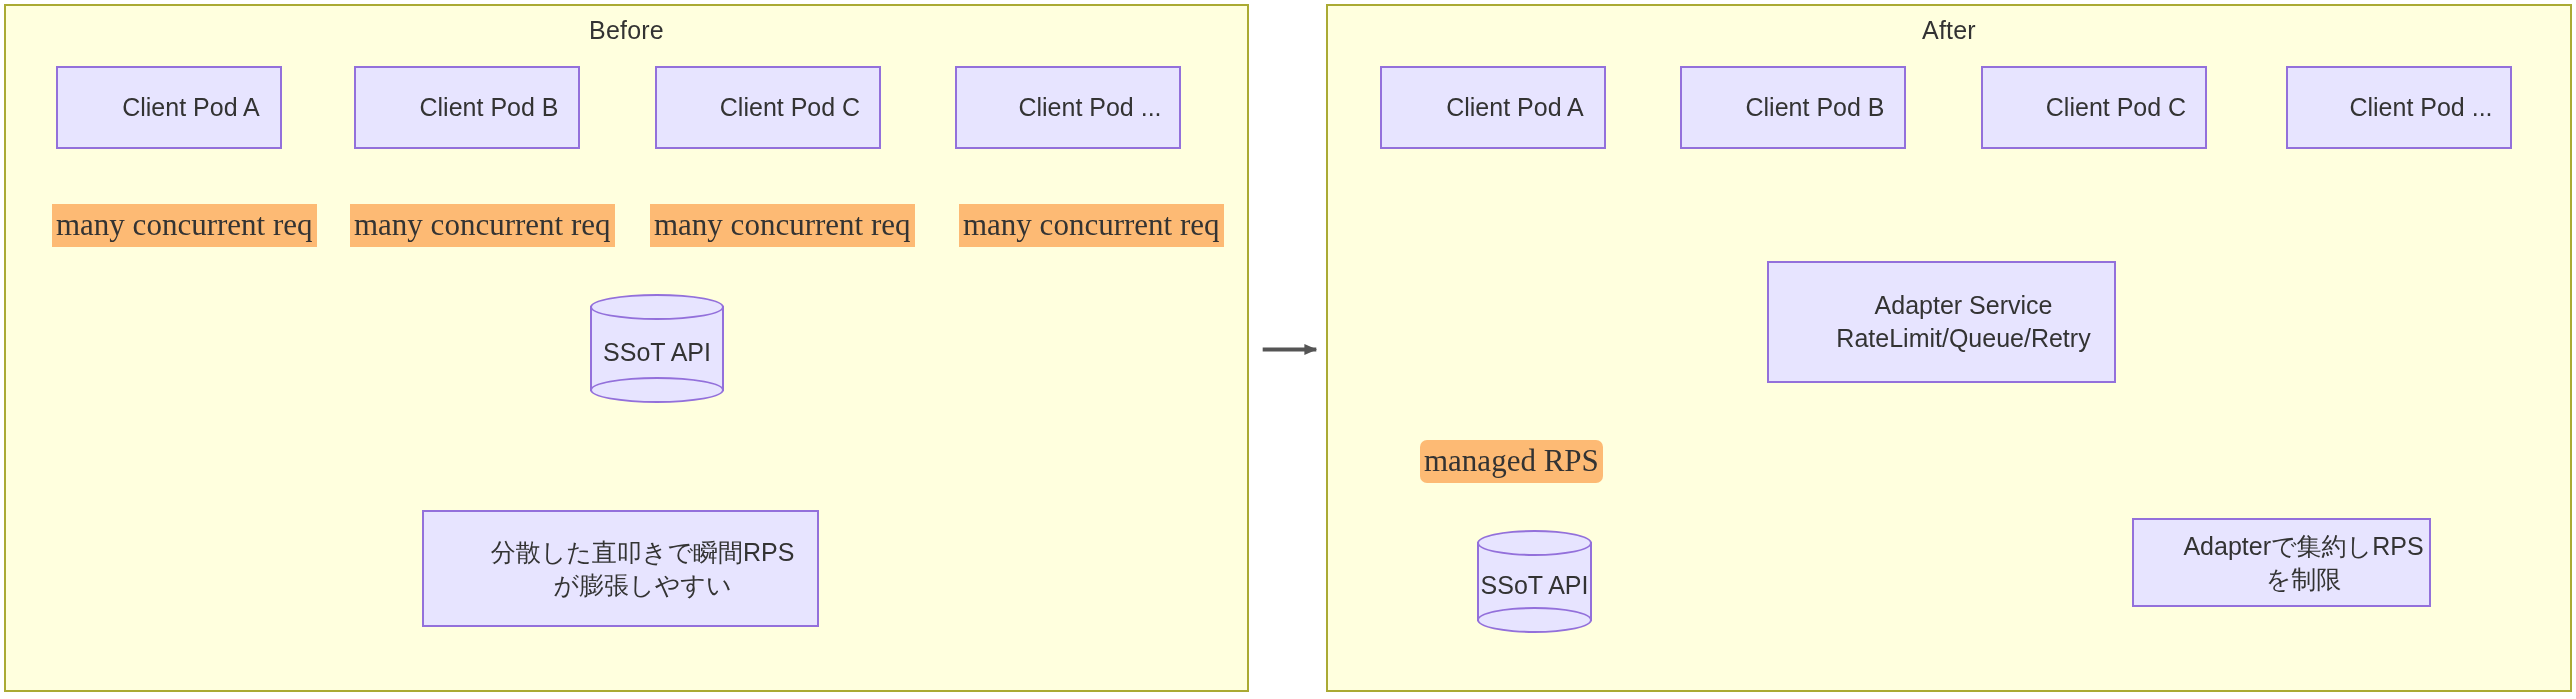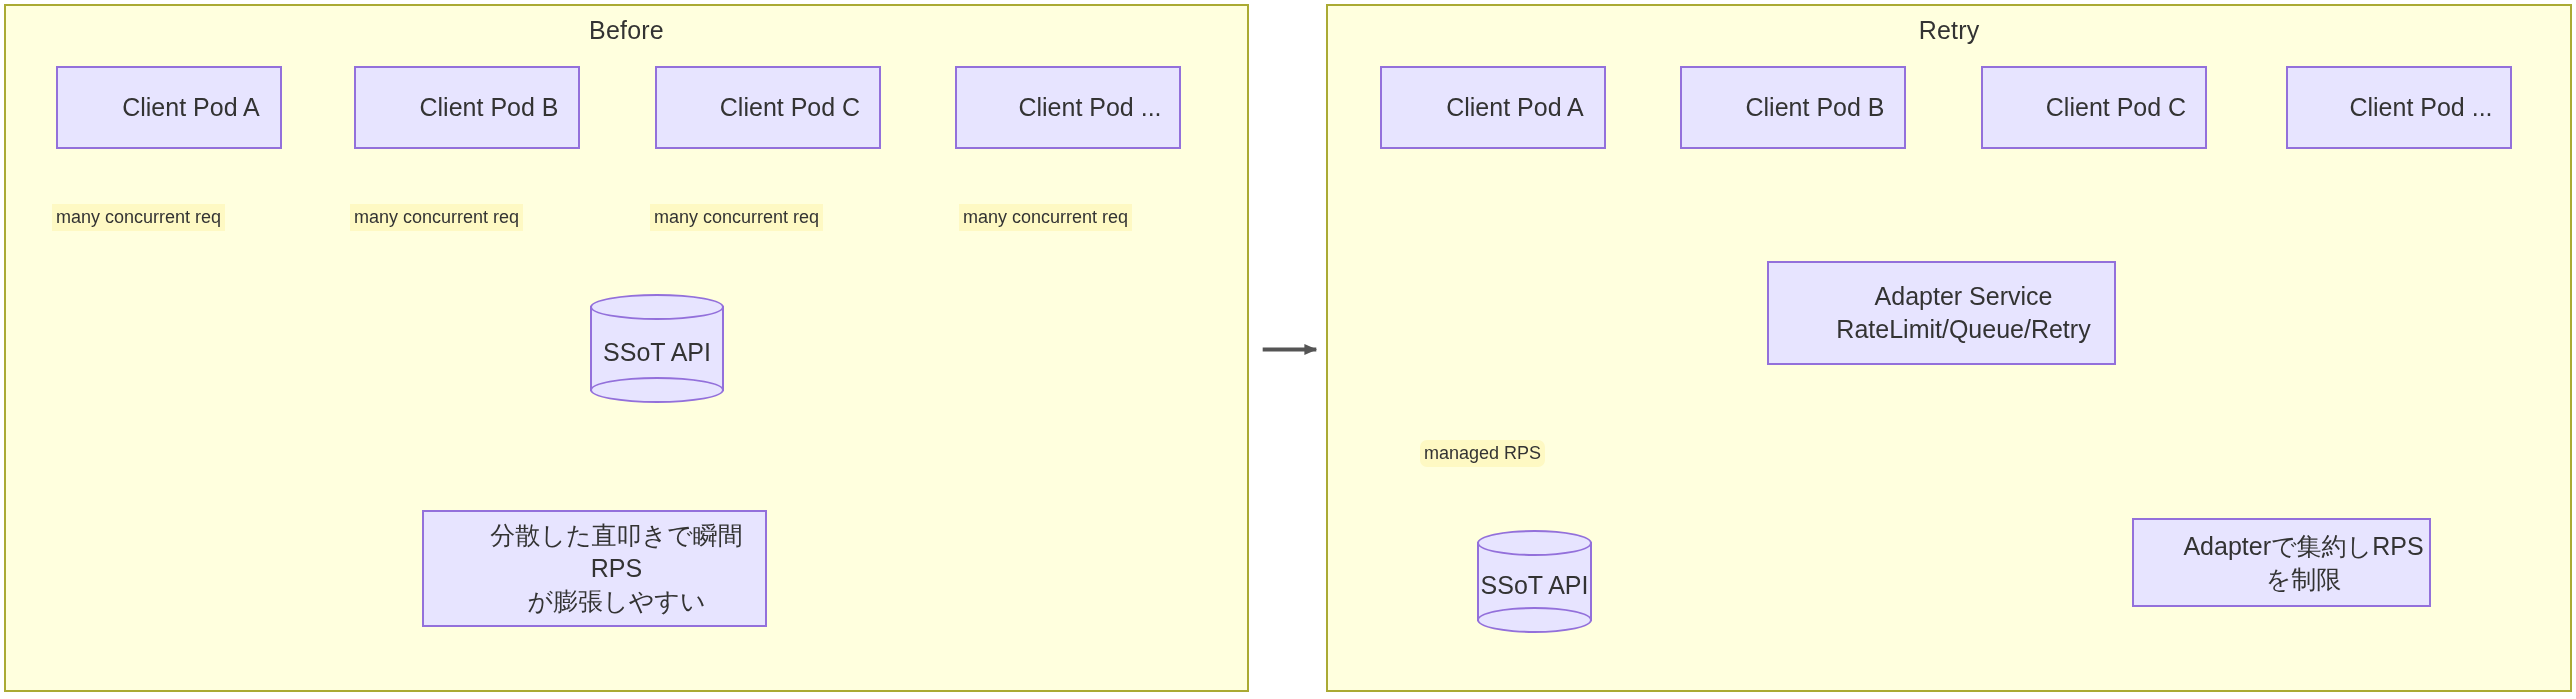--- a/index.html
+++ b/index.html
@@ -75,27 +75,28 @@
   .cyl .cyl-label{
     position:absolute;left:0;right:0;top:0;bottom:0;
     display:flex;align-items:center;justify-content:center;
     z-index:3;
     padding-top:8px;
     box-sizing:border-box;
   }
 
   .edge-label{
     position:absolute;
-    background:#fef9c3;
+    background:#fdba74;
     color:#333333;
-    font-size:18px;
+    font-size:31px;
     line-height:1.25;
     padding:2px 4px;
     white-space:nowrap;
     box-sizing:border-box;
+    font-family:Liberation Serif, serif;
   }
 
   svg.wires{position:absolute;left:0;top:0;width:2576px;height:700px;pointer-events:none;}
   .wire{fill:none;stroke:#333333;stroke-width:2.2;}
   .wire-thick{fill:none;stroke:#555555;stroke-width:4;}
 </style>
 </head>
 <body>
 
 <div id="stage">
@@ -143,35 +144,35 @@
   <div class="edge-label" style="left:650px;top:204px;">many concurrent req</div>
   <div class="edge-label" style="left:959px;top:204px;">many concurrent req</div>
 
   <div class="cyl" style="left:550px;top:294px;width:134px;height:109px;">
     <div class="body"></div>
     <div class="bottom"></div>
     <div class="top"></div>
     <div class="cyl-label">SSoT API</div>
   </div>
 
-  <div class="node" style="left:422px;top:510px;width:345px;height:117px;flex-direction:column;">
+  <div class="node" style="left:422px;top:510px;width:397px;height:117px;flex-direction:column;">
     <span>分散した直叩きで瞬間RPS</span>
     <span>が膨張しやすい</span>
   </div>
 
   <div class="panel" id="panel-after">
-    <div class="panel-title">Retry</div>
+    <div class="panel-title">After</div>
   </div>
 
   <div class="node" style="left:1380px;top:66px;width:226px;height:83px;">Client Pod A</div>
   <div class="node" style="left:1680px;top:66px;width:226px;height:83px;">Client Pod B</div>
   <div class="node" style="left:1981px;top:66px;width:226px;height:83px;">Client Pod C</div>
   <div class="node" style="left:2286px;top:66px;width:226px;height:83px;">Client Pod ...</div>
 
-  <div class="node" style="left:1767px;top:261px;width:349px;height:104px;flex-direction:column;">
+  <div class="node" style="left:1767px;top:261px;width:349px;height:122px;flex-direction:column;">
     <span>Adapter Service</span>
     <span>RateLimit/Queue/Retry</span>
   </div>
 
   <div class="edge-label" style="left:1420px;top:440px;border-radius:7px;">managed RPS</div>
 
   <div class="cyl" style="left:1437px;top:530px;width:115px;height:103px;">
     <div class="body"></div>
     <div class="bottom"></div>
     <div class="top"></div>

